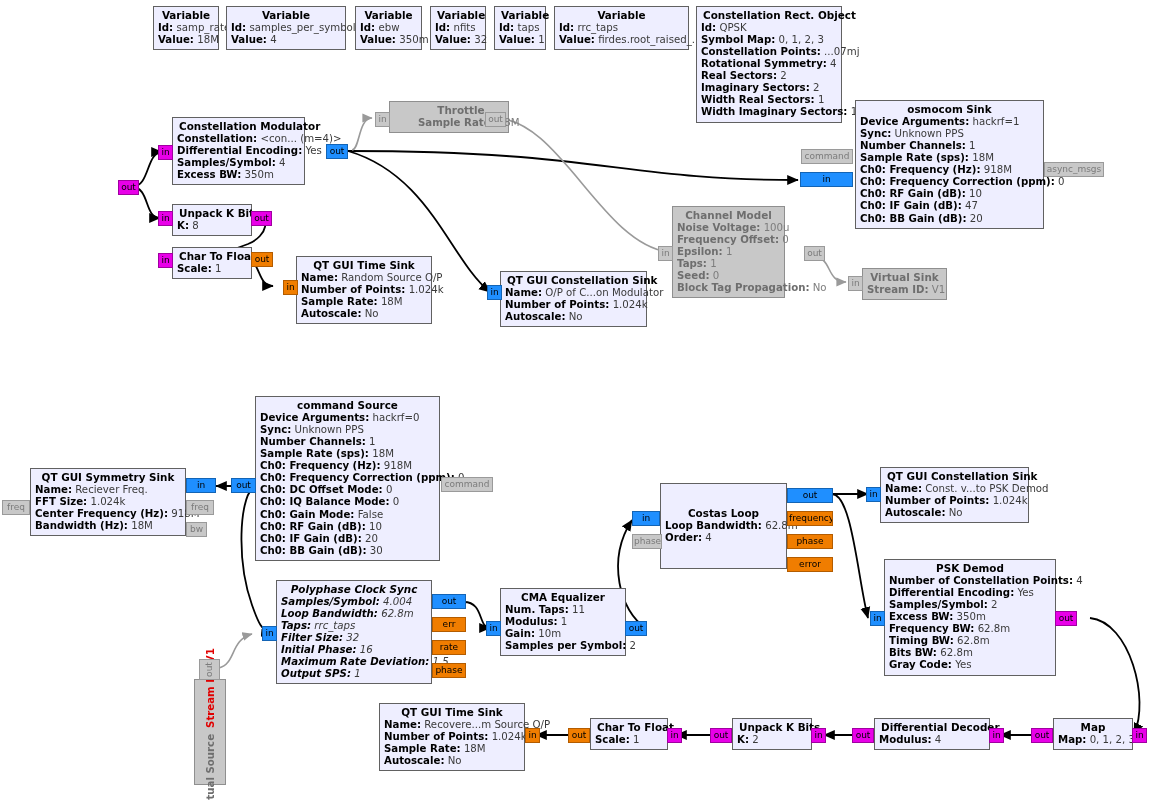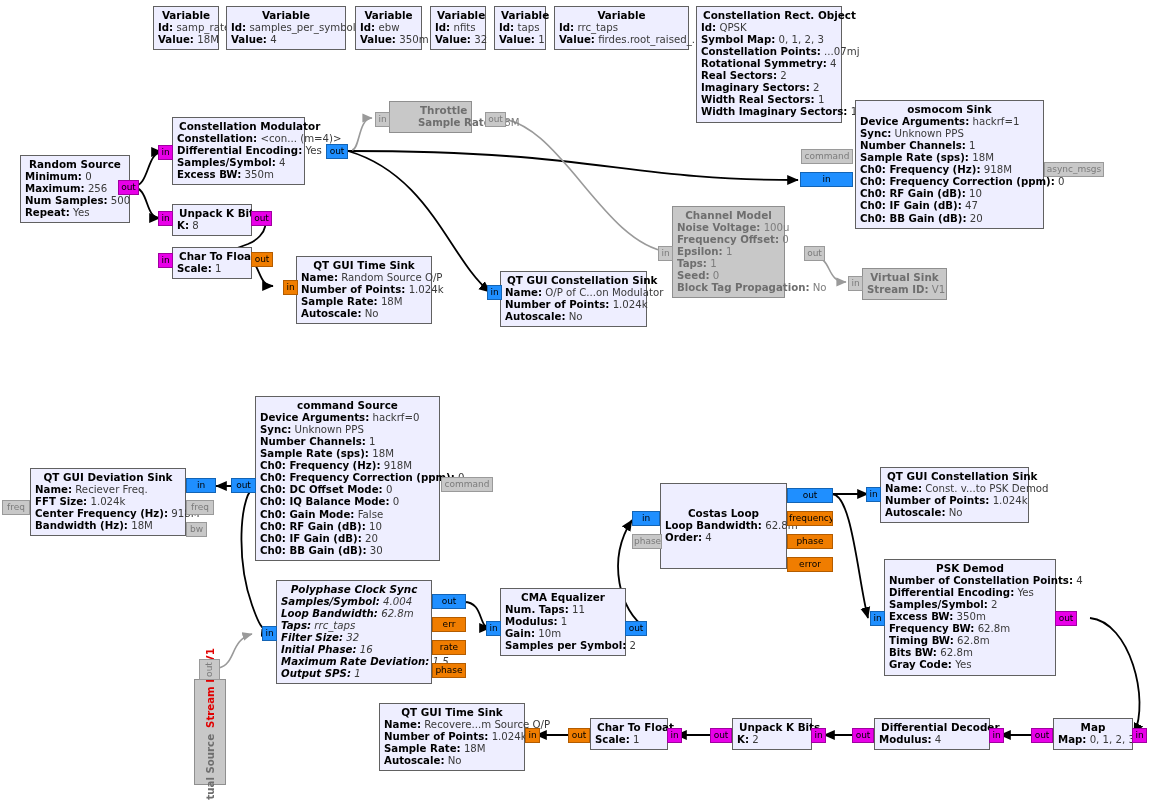--- a/index.html
+++ b/index.html
@@ -187,27 +187,20 @@
     <span class="row"><span class="k">Id:</span> <span class="v">QPSK</span></span>
     <span class="row"><span class="k">Symbol Map:</span> <span class="v">0, 1, 2, 3</span></span>
     <span class="row"><span class="k">Constellation Points:</span> <span class="v">...07mj</span></span>
     <span class="row"><span class="k">Rotational Symmetry:</span> <span class="v">4</span></span>
     <span class="row"><span class="k">Real Sectors:</span> <span class="v">2</span></span>
     <span class="row"><span class="k">Imaginary Sectors:</span> <span class="v">2</span></span>
     <span class="row"><span class="k">Width Real Sectors:</span> <span class="v">1</span></span>
     <span class="row"><span class="k">Width Imaginary Sectors:</span> <span class="v">1</span></span>
   </div>
 
-  <div class="blk" style="left:20px;top:155px;width:110px;">
-    <span class="ttl">Random Source</span>
-    <span class="row"><span class="k">Minimum:</span> <span class="v">0</span></span>
-    <span class="row"><span class="k">Maximum:</span> <span class="v">256</span></span>
-    <span class="row"><span class="k">Num Samples:</span> <span class="v">500</span></span>
-    <span class="row"><span class="k">Repeat:</span> <span class="v">Yes</span></span>
-  </div>
   <div class="port p-magenta" style="left:118px;top:180px;width:21px;">out</div>
 
   <div class="blk" style="left:172px;top:117px;width:133px;">
     <span class="ttl">Constellation Modulator</span>
     <span class="row"><span class="k">Constellation:</span> <span class="v">&lt;con... (m=4)&gt;</span></span>
     <span class="row"><span class="k">Differential Encoding:</span> <span class="v">Yes</span></span>
     <span class="row"><span class="k">Samples/Symbol:</span> <span class="v">4</span></span>
     <span class="row"><span class="k">Excess BW:</span> <span class="v">350m</span></span>
   </div>
   <div class="port p-magenta" style="left:158px;top:145px;width:15px;">in</div>
@@ -237,21 +230,21 @@
   <div class="port p-orange" style="left:283px;top:280px;width:15px;">in</div>
 
   <div class="blk" style="left:500px;top:271px;width:147px;">
     <span class="ttl">QT GUI Constellation Sink</span>
     <span class="row"><span class="k">Name:</span> <span class="v">O/P of C...on Modulator</span></span>
     <span class="row"><span class="k">Number of Points:</span> <span class="v">1.024k</span></span>
     <span class="row"><span class="k">Autoscale:</span> <span class="v">No</span></span>
   </div>
   <div class="port p-blue" style="left:487px;top:285px;width:15px;">in</div>
 
-  <div class="blk disabled" style="left:389px;top:101px;width:83px;padding-left:28px;">
+  <div class="blk disabled" style="left:389px;top:101px;width:120px;padding-left:28px;">
     <span class="ttl">Throttle</span>
     <span class="row"><span class="k">Sample Rate:</span> <span class="v">18M</span></span>
   </div>
   <div class="port p-grey" style="left:375px;top:112px;width:15px;">in</div>
   <div class="port p-grey" style="left:485px;top:112px;width:21px;">out</div>
 
   <div class="blk disabled" style="left:672px;top:206px;width:113px;">
     <span class="ttl">Channel Model</span>
     <span class="row"><span class="k">Noise Voltage:</span> <span class="v">100u</span></span>
     <span class="row"><span class="k">Frequency Offset:</span> <span class="v">0</span></span>
@@ -297,21 +290,21 @@
     <span class="row"><span class="k">Ch0: IQ Balance Mode:</span> <span class="v">0</span></span>
     <span class="row"><span class="k">Ch0: Gain Mode:</span> <span class="v">False</span></span>
     <span class="row"><span class="k">Ch0: RF Gain (dB):</span> <span class="v">10</span></span>
     <span class="row"><span class="k">Ch0: IF Gain (dB):</span> <span class="v">20</span></span>
     <span class="row"><span class="k">Ch0: BB Gain (dB):</span> <span class="v">30</span></span>
   </div>
   <div class="port p-blue" style="left:231px;top:478px;width:25px;">out</div>
   <div class="port p-grey" style="left:441px;top:477px;width:52px;">command</div>
 
   <div class="blk" style="left:30px;top:468px;width:156px;">
-    <span class="ttl">QT GUI Deviation Sink</span>
+    <span class="ttl">QT GUI Symmetry Sink</span>
     <span class="row"><span class="k">Name:</span> <span class="v">Reciever Freq.</span></span>
     <span class="row"><span class="k">FFT Size:</span> <span class="v">1.024k</span></span>
     <span class="row"><span class="k">Center Frequency (Hz):</span> <span class="v">918M</span></span>
     <span class="row"><span class="k">Bandwidth (Hz):</span> <span class="v">18M</span></span>
   </div>
   <div class="port p-blue" style="left:186px;top:478px;width:30px;">in</div>
   <div class="port p-grey" style="left:2px;top:500px;width:28px;">freq</div>
   <div class="port p-grey" style="left:186px;top:500px;width:28px;">freq</div>
   <div class="port p-grey" style="left:186px;top:522px;width:21px;">bw</div>
 

